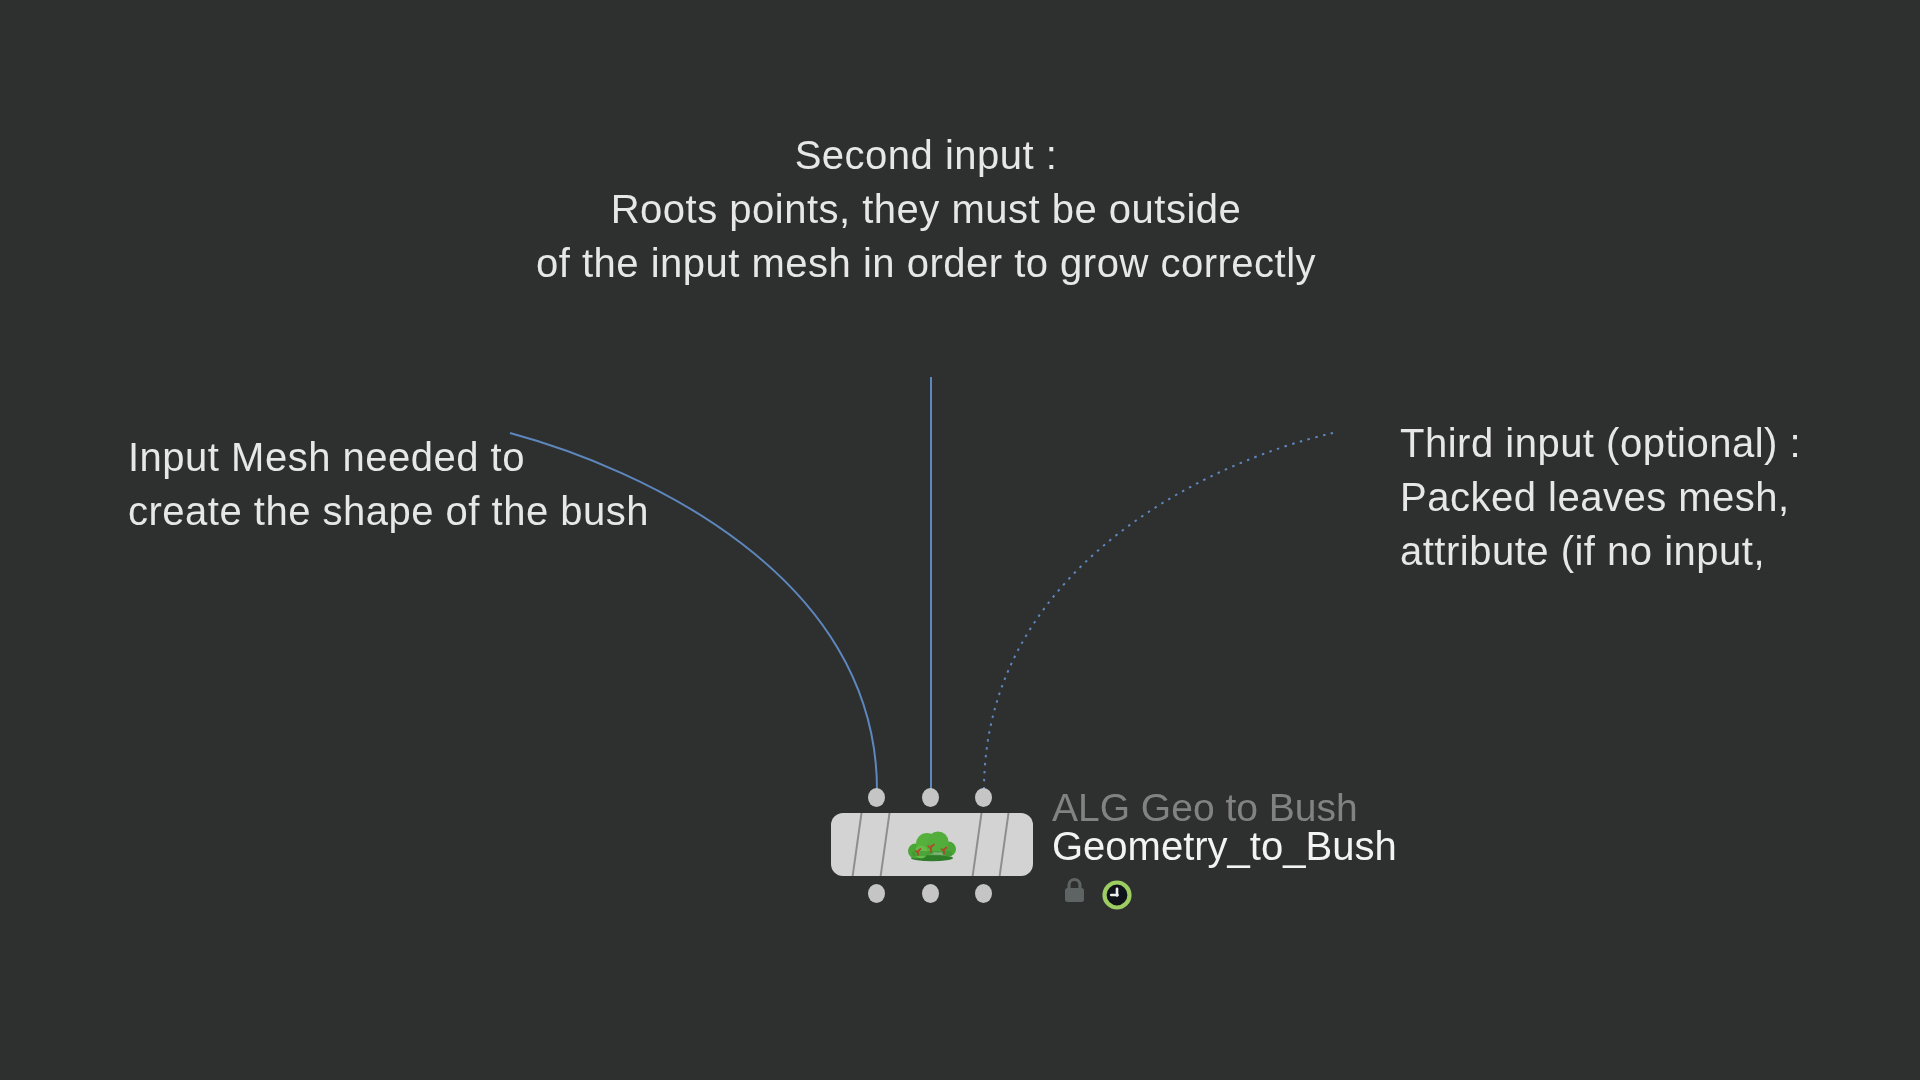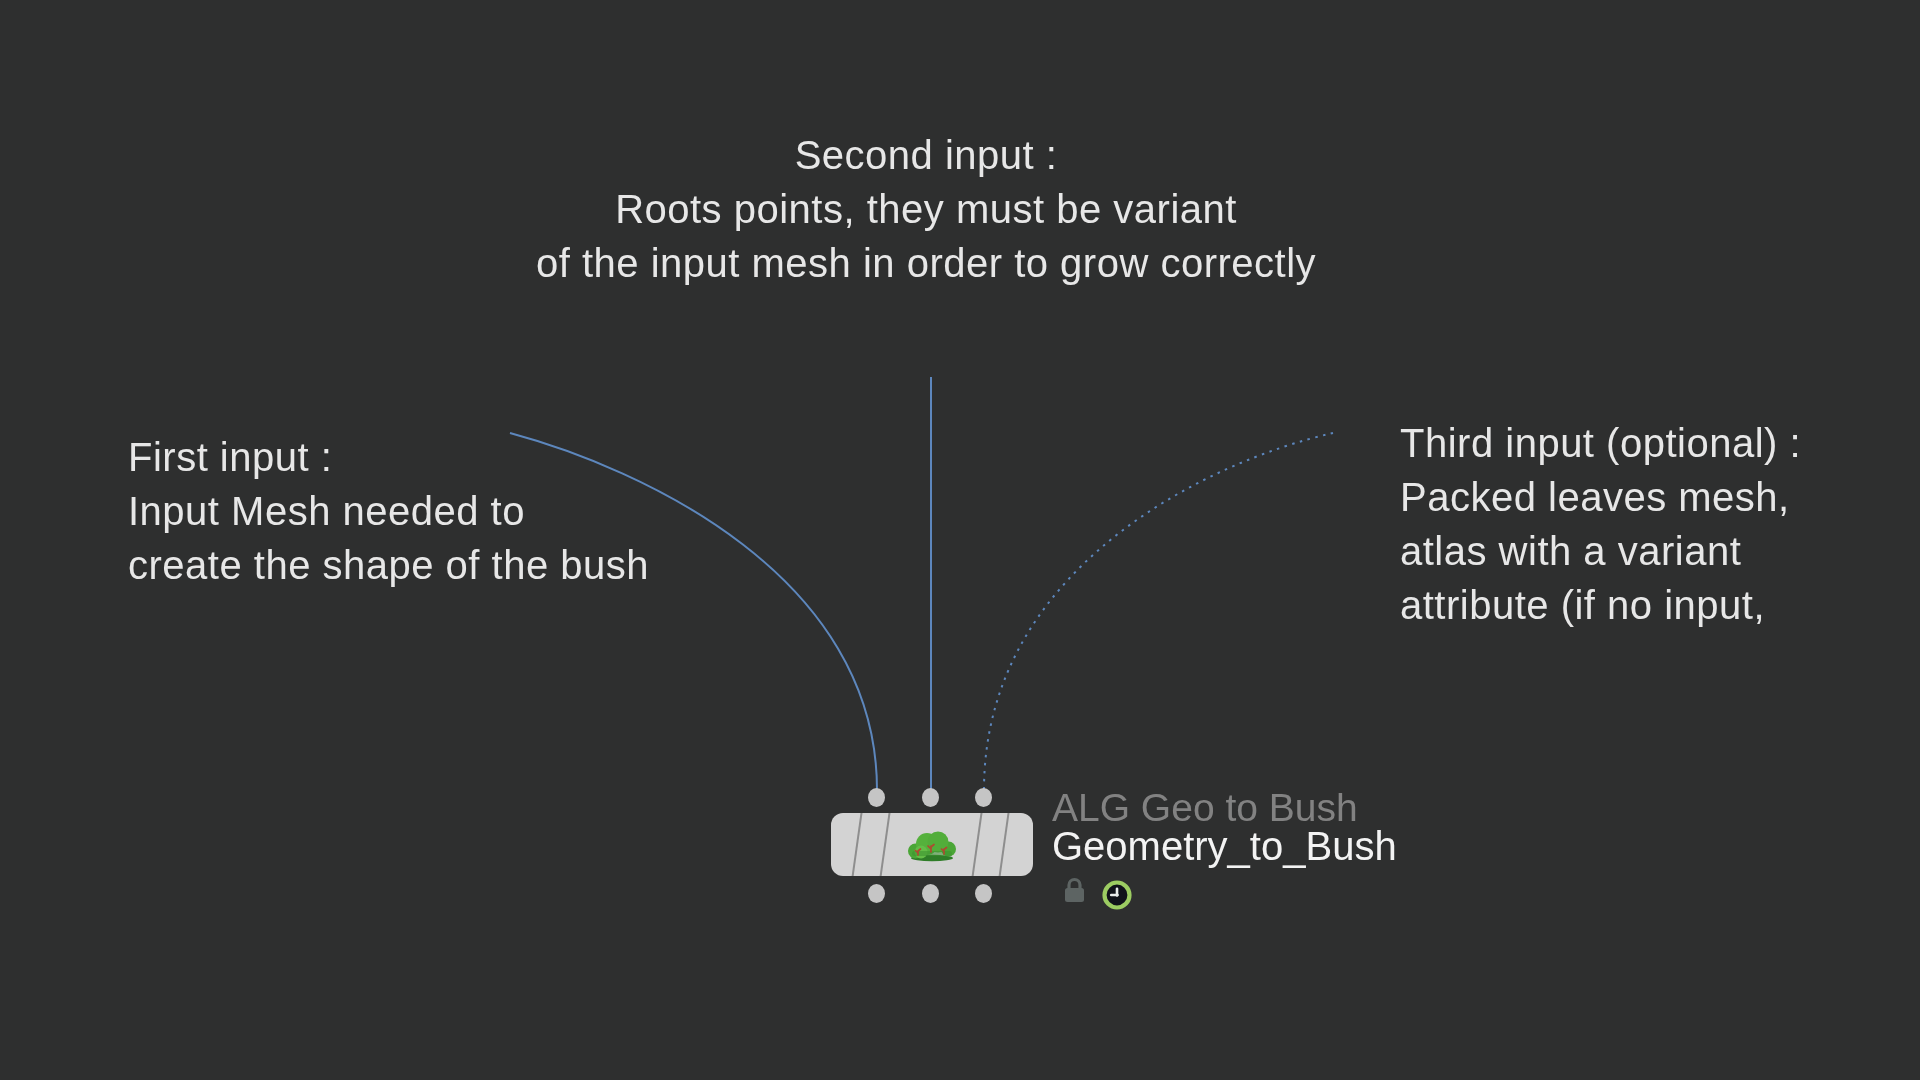--- a/index.html
+++ b/index.html
@@ -66,34 +66,32 @@
 <div class="canvas">
 
   <svg class="wires" viewBox="0 0 1920 1080">
     <path class="wire" d="M 510 433 C 640 468, 877 575, 877 790"></path>
     <path class="wire" d="M 931 377 L 931 790"></path>
     <path class="wire dotted" d="M 1333 433 C 1205 462, 984 570, 984 790"></path>
   </svg>
 
   <div class="annot center" style="left:926px;top:128px;">
     <span class="line">Second input :</span>
-    <span class="line">Roots points, they must be variant</span>
+    <span class="line">Roots points, they must be outside</span>
     <span class="line">of the input mesh in order to grow correctly</span>
   </div>
 
   <div class="annot" style="left:128px;top:430px;">
-    <span class="line">First input :</span>
     <span class="line">Input Mesh needed to</span>
     <span class="line">create the shape of the bush</span>
   </div>
 
   <div class="annot" style="left:1400px;top:416px;">
     <span class="line">Third input (optional) :</span>
     <span class="line">Packed leaves mesh,</span>
-    <span class="line">atlas with a variant</span>
     <span class="line">attribute (if no input,</span>
   </div>
 
   <div class="node-body">
     <div class="stripe" style="left:25px;"></div>
     <div class="stripe" style="left:53px;"></div>
     <div class="stripe" style="left:145px;"></div>
     <div class="stripe" style="left:172px;"></div>
     <svg class="bush" width="56" height="34" viewBox="0 0 56 34">
       <ellipse cx="28" cy="30" rx="21" ry="3.2" style="fill:var(--bush-dark)"></ellipse>

